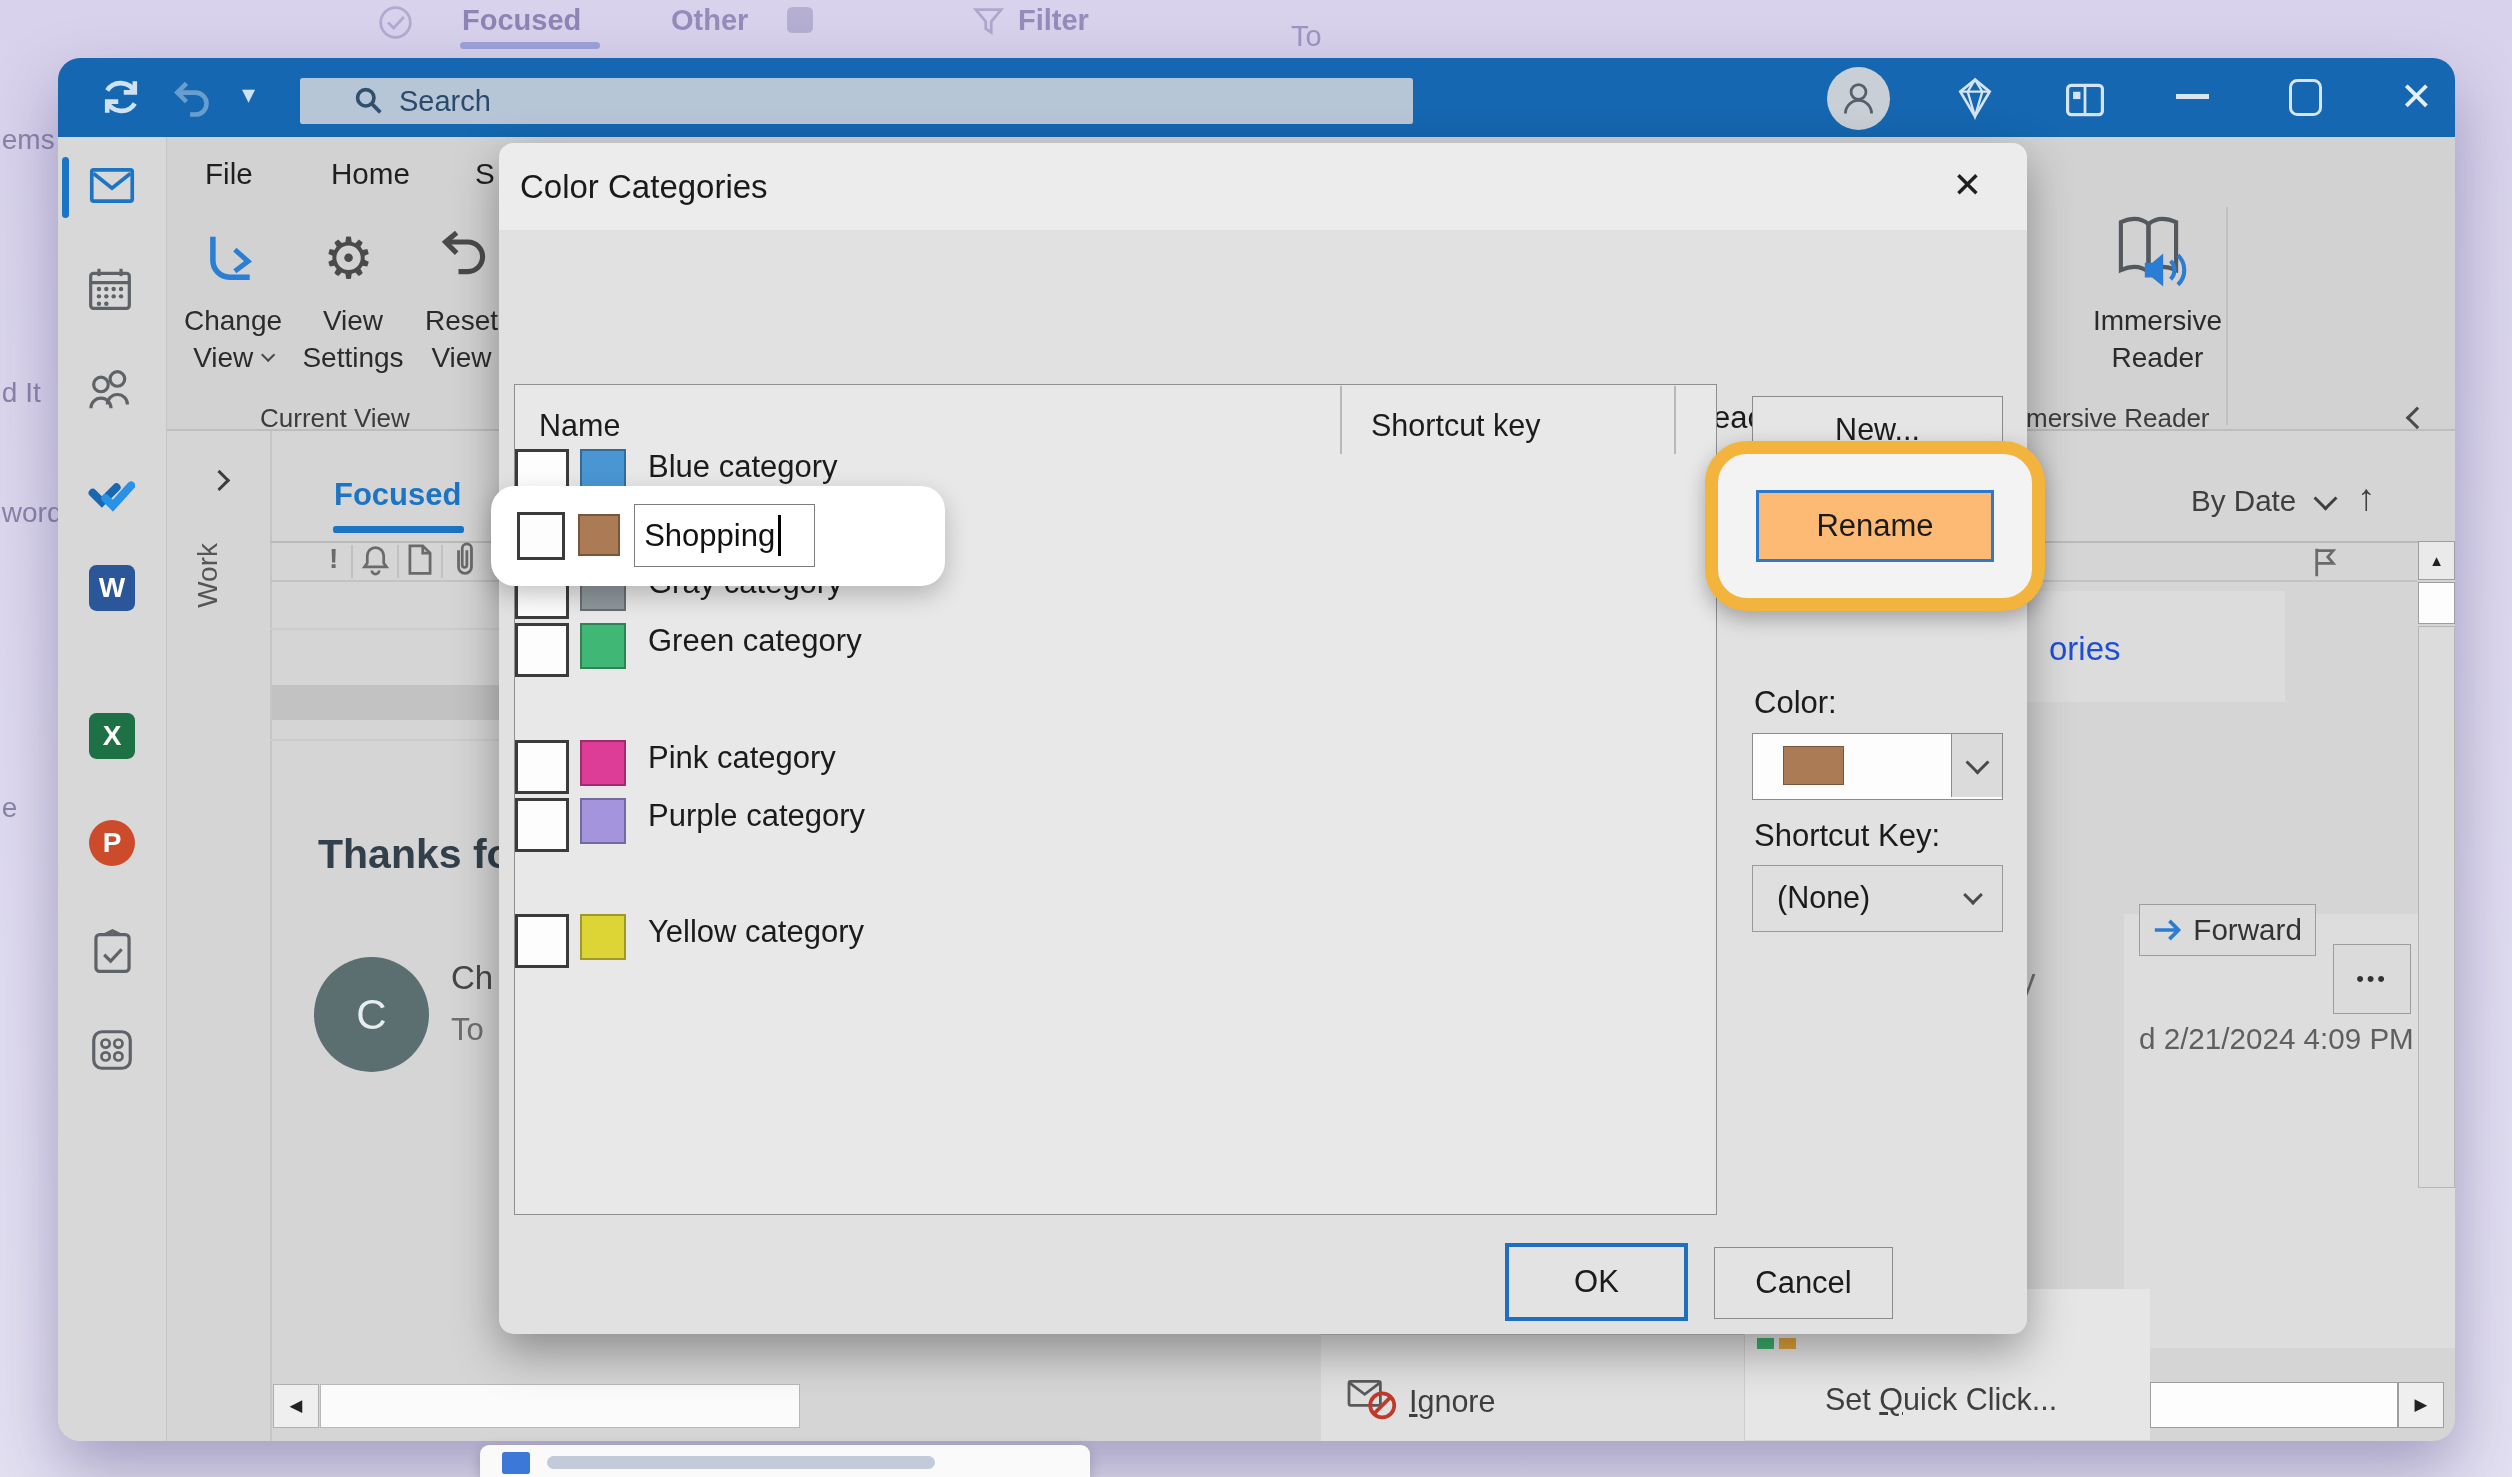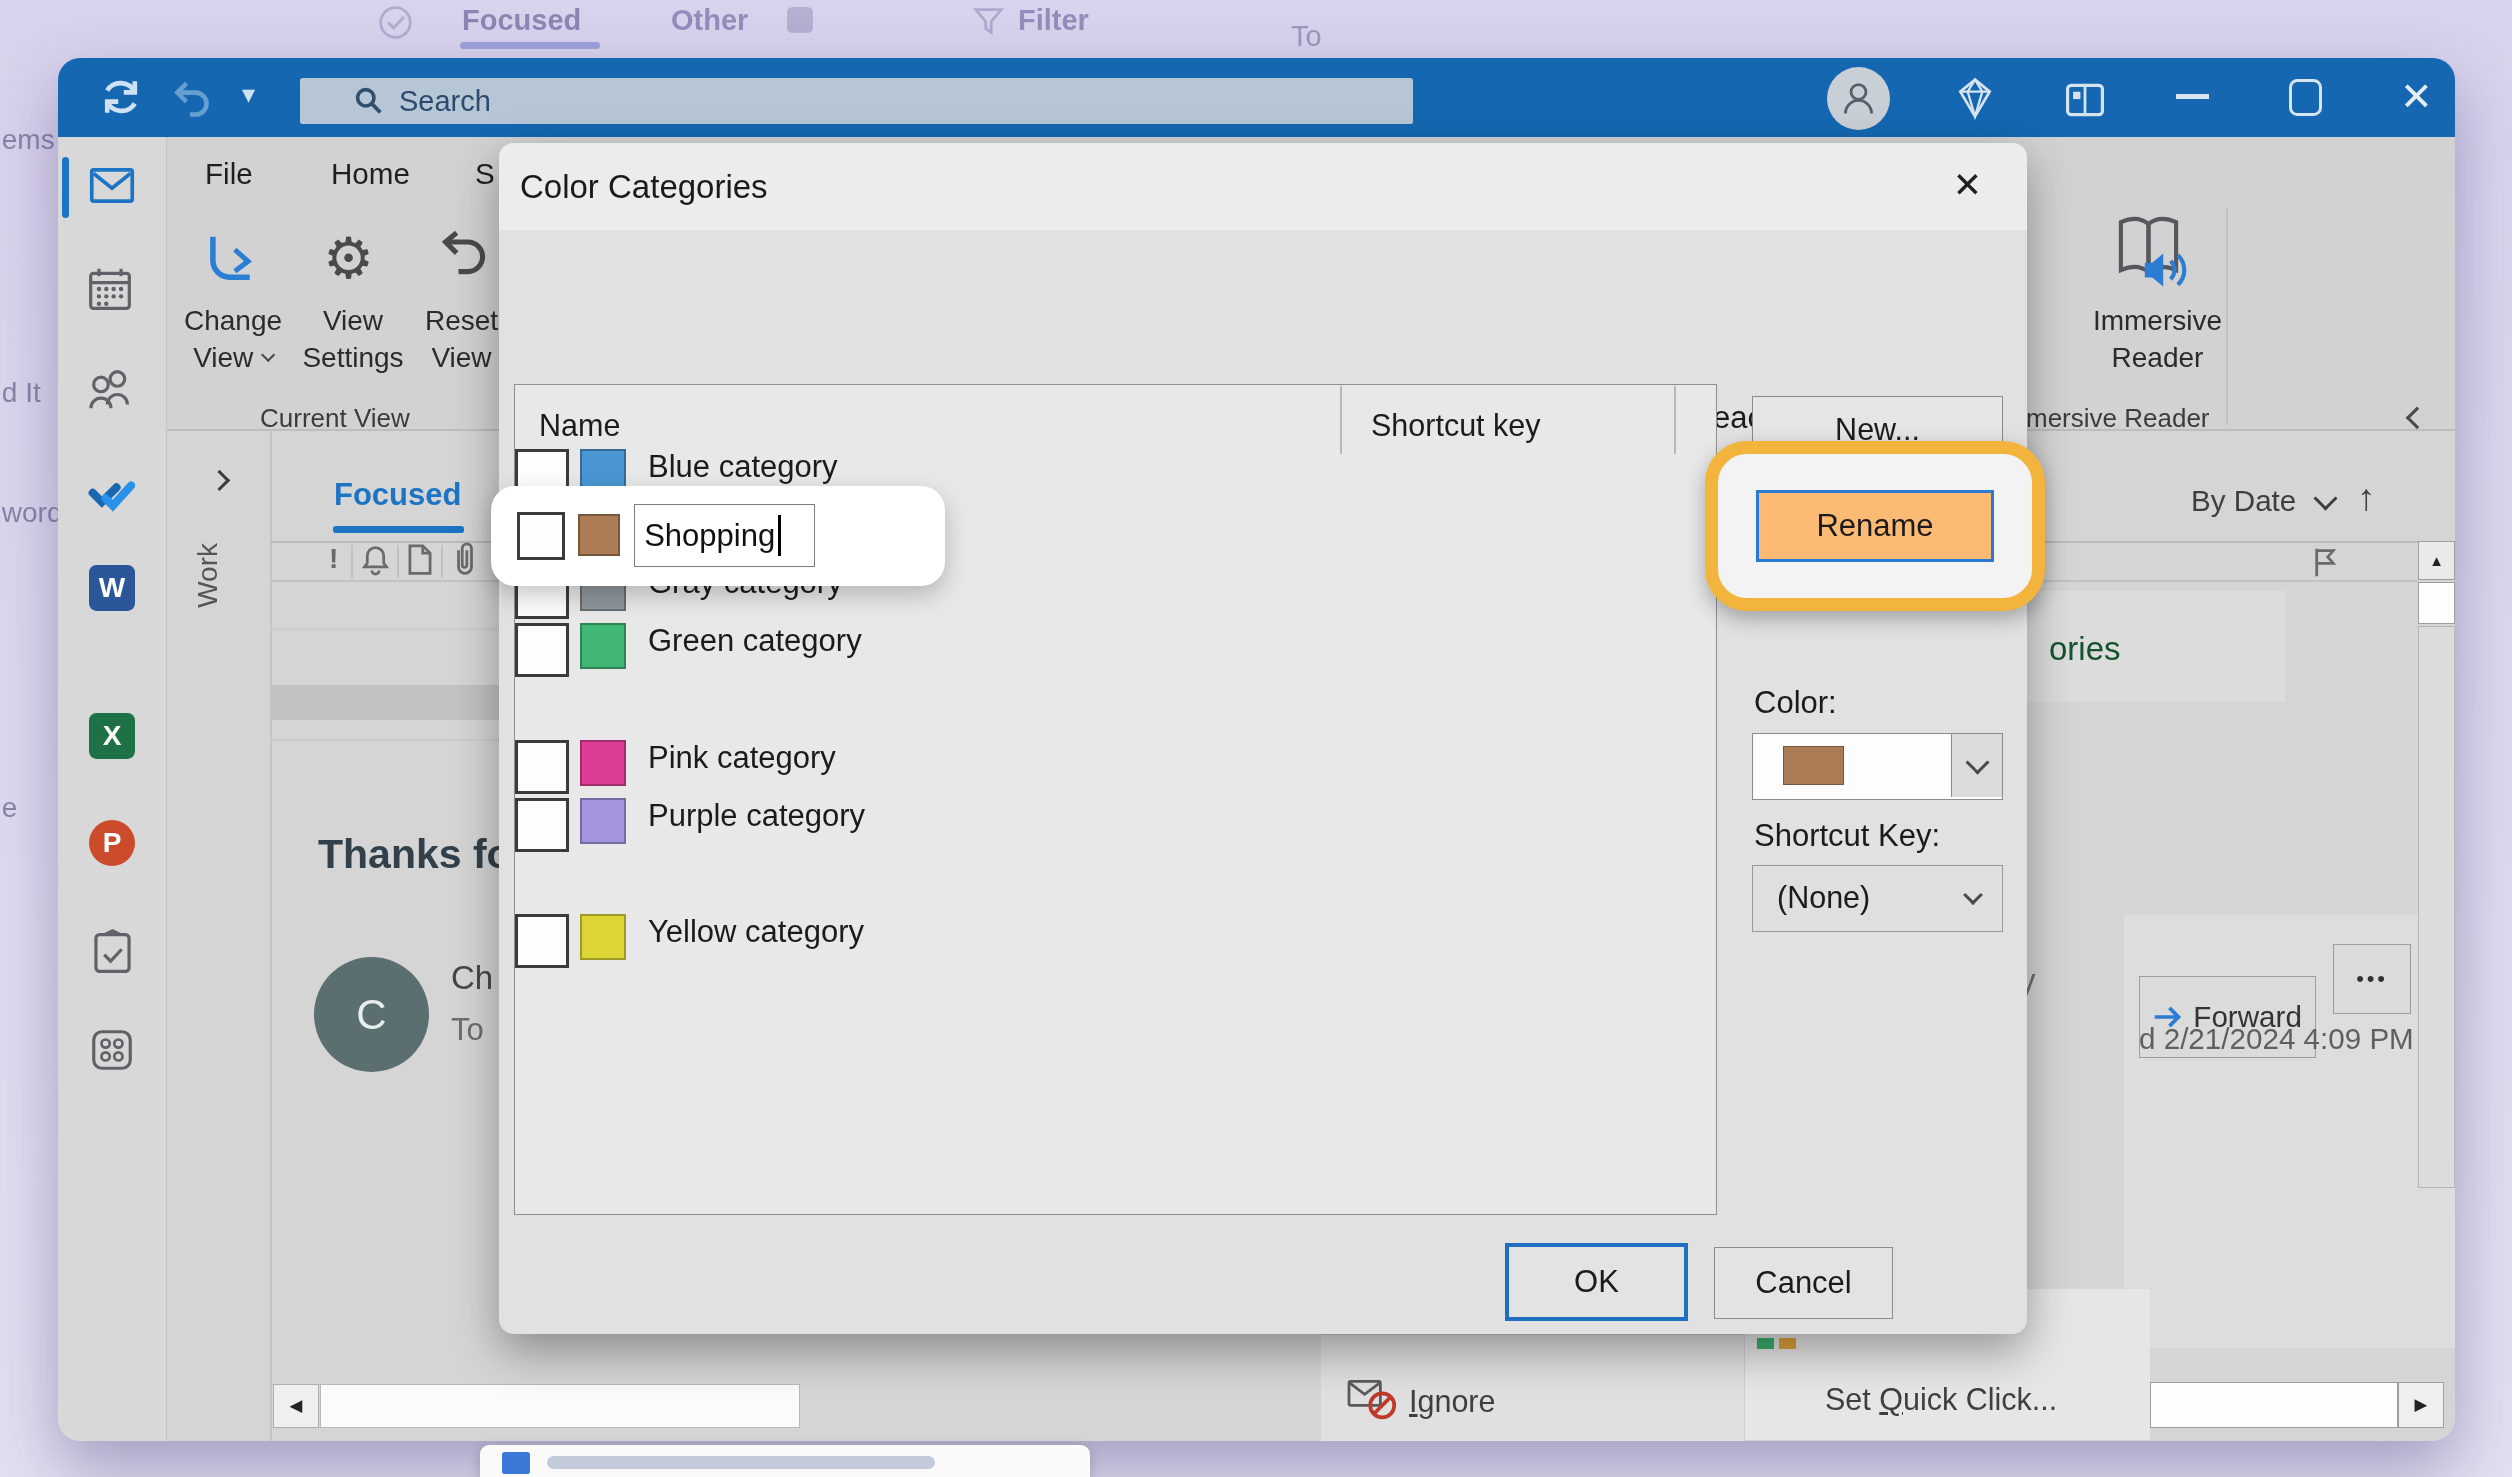--- a/index.html
+++ b/index.html
@@ -209,24 +209,24 @@
         <span class="t" style="font-size:29.6px;color:#3f3f3f">By Date</span>
         <span class="chevd" style="border-color:#3f3f3f;margin-left:20.3px;margin-top:-5.5px"></span>
       </div>
       <div class="a t" style="left:2357px;top:477px;font-size:37px;color:#3f3f3f">↑</div>
       <div class="a" style="left:2026px;top:541px;width:392px;height:1.8px;background:#bbbaba;"></div>
       <svg class="a" style="left:2311px;top:545px" width="28" height="35" viewBox="0 0 30 38">
           <path d="M6 4 v30 M6 6 h18 l-6 7 6 7 h-18" stroke="#6a6a6a" stroke-width="3" fill="none"></path>
         </svg>
       <div class="a" style="left:2026px;top:580px;width:392px;height:1.8px;background:#c4c3c3;"></div>
       <div class="a" style="left:2026px;top:591px;width:259px;height:111px;background:#dddcdc;"></div>
-      <div class="a t" style="left:2049px;top:630px;font-size:33px;color:#14532d">ories</div>
+      <div class="a t" style="left:2049px;top:630px;font-size:33px;color:#1d4ed8">ories</div>
       <div class="a" style="left:2124px;top:914px;width:331px;height:434px;background:#dedddd;"></div>
       <div class="a t" style="left:2019px;top:962px;font-size:33px;color:#6e6e6e">y</div>
-      <div class="a c" style="left:2139px;top:976px;width:177px;height:82px;background:#dcdbdb;border:1.8px solid #9e9d9d;">
+      <div class="a c" style="left:2139px;top:904px;width:177px;height:52px;background:#dcdbdb;border:1.8px solid #9e9d9d;">
         <svg width="31" height="24" viewBox="0 0 34 26" style="margin-right:9.2px">
             <path d="M2 13 h24 M18 3 l10 10 -10 10" stroke="#2b7cd3" stroke-width="4" fill="none"></path>
           </svg>
         <span class="t" style="font-size:29.6px;color:#333">Forward</span>
       </div>
       <div class="a c t" style="left:2333px;top:944px;width:78px;height:70px;background:#dcdbdb;border:1.8px solid #9e9d9d;font-size:22px;letter-spacing:2.8px;color:#333">•••</div>
       <div class="a t" style="left:2139px;top:1022px;font-size:29.6px;color:#5f5f5f">d 2/21/2024 4:09 PM</div>
 
       <div class="a c t" style="left:2418px;top:541px;width:37px;height:39px;background:#eaeaea;border:1.8px solid #9e9e9e;font-size:14.8px;color:#222">▲</div>
       <div class="a" style="left:2418px;top:582px;width:37px;height:42px;background:#fdfdfd;border:1.8px solid #9e9e9e;"></div>

